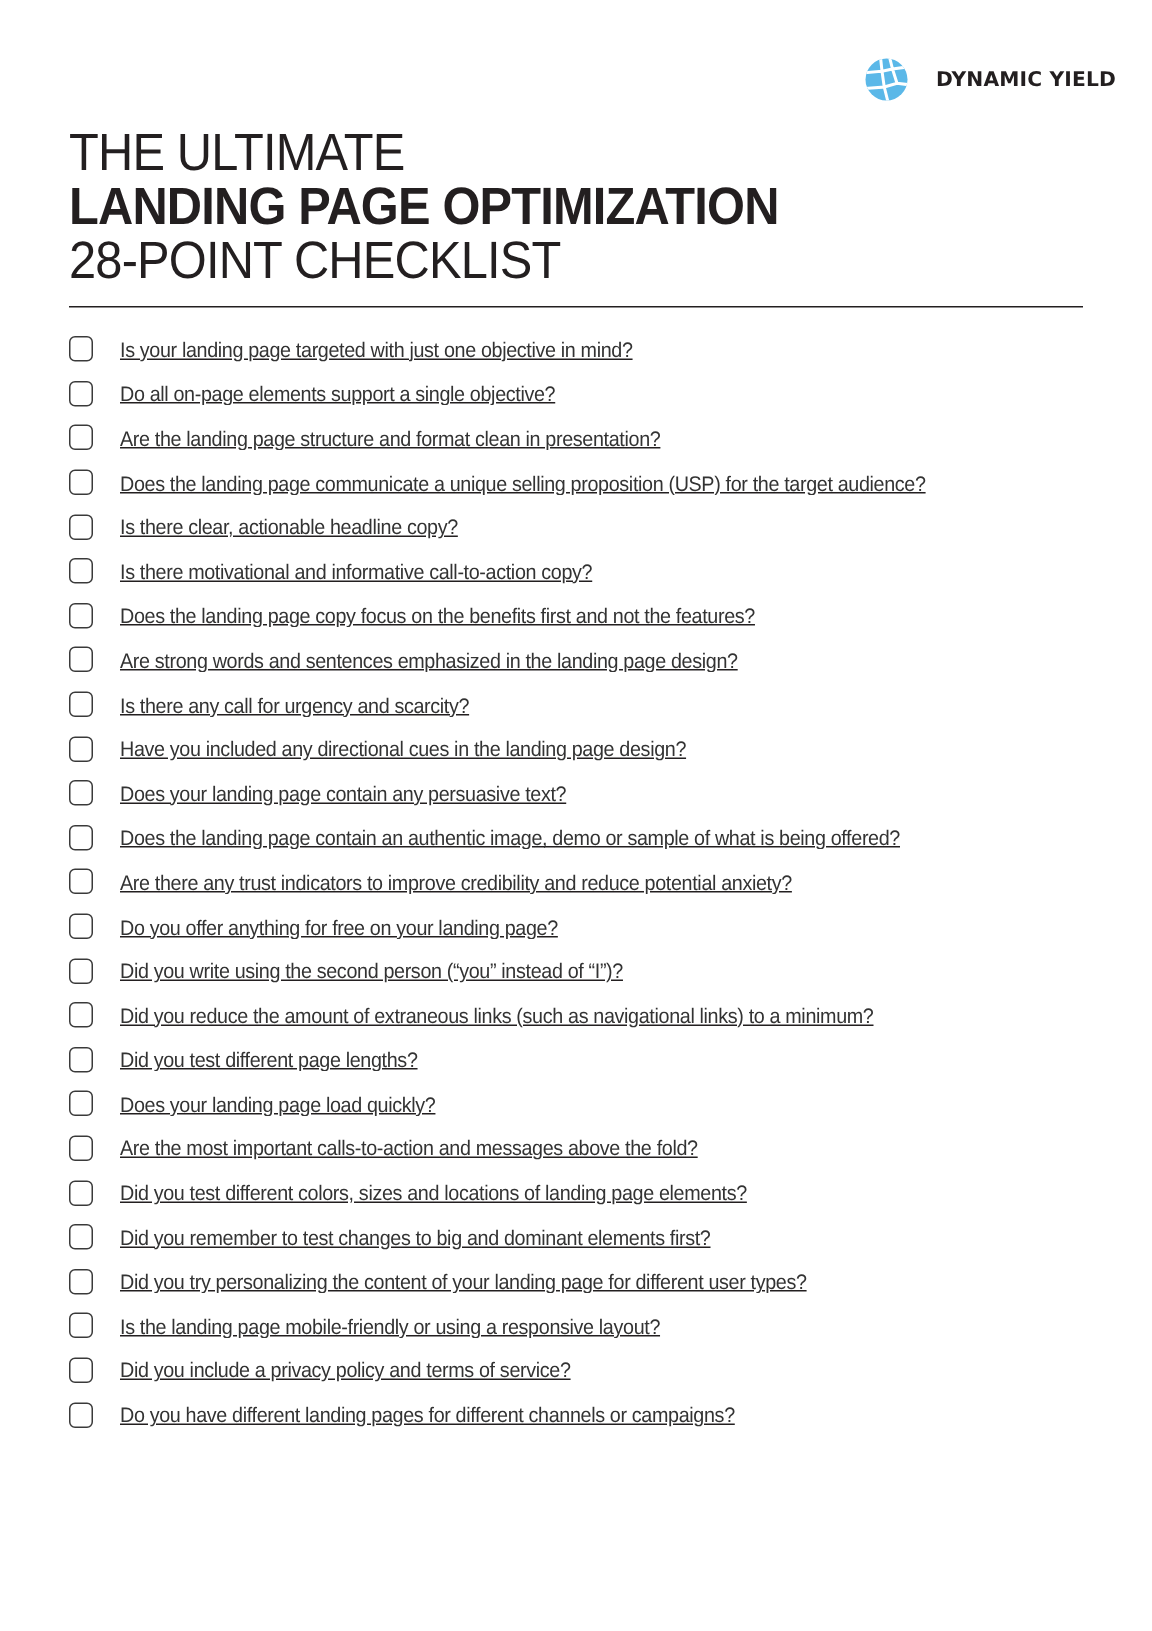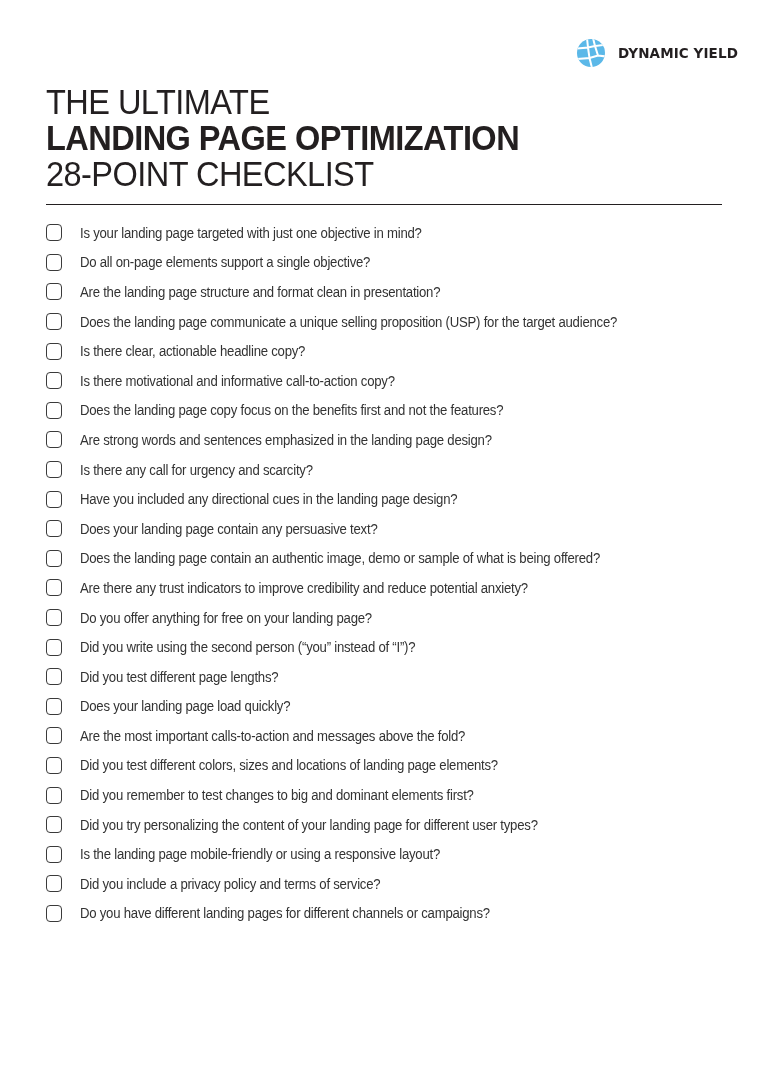--- a/index.html
+++ b/index.html
@@ -14,21 +14,21 @@
       overflow: hidden;
       font-family: "Liberation Sans", sans-serif;
       color: #231f20;
     }
     .logo {
       position: absolute;
       top: 38px;
       left: 576px;
       display: flex;
       align-items: center;
-      gap: 12px;
+      gap: 18px;
     }
     .logo-icon {
       width: 30px;
       height: 30px;
       display: block;
     }
     .logo-text {
       font-family: "DejaVu Sans", sans-serif;
       font-size: 13.5px;
       font-weight: 600;
@@ -72,20 +72,21 @@
       top: 218px;
       width: 690px;
       margin: 0;
       padding: 0;
       list-style: none;
     }
     .check-item {
       display: flex;
       align-items: center;
       height: 29.6px;
+      text-decoration: underline;
     }
     .checkbox {
       width: 16px;
       height: 17px;
       border: 1.6px solid #3a3a3a;
       border-radius: 4px;
       box-sizing: border-box;
       flex: 0 0 auto;
       margin-right: 18px;
       background: #ffffff;
@@ -183,20 +184,24 @@
     <li class="check-item">
       <span class="checkbox"></span>
       <span class="check-label">Do you offer anything for free on your landing page?</span>
     </li>
     <li class="check-item">
       <span class="checkbox"></span>
       <span class="check-label">Did you write using the second person (“you” instead of “I”)?</span>
     </li>
     <li class="check-item">
       <span class="checkbox"></span>
+      <span class="check-label">Did you reduce the amount of extraneous links (such as navigational links) to a minimum?</span>
+    </li>
+    <li class="check-item">
+      <span class="checkbox"></span>
       <span class="check-label">Did you test different page lengths?</span>
     </li>
     <li class="check-item">
       <span class="checkbox"></span>
       <span class="check-label">Does your landing page load quickly?</span>
     </li>
     <li class="check-item">
       <span class="checkbox"></span>
       <span class="check-label">Are the most important calls-to-action and messages above the fold?</span>
     </li>

